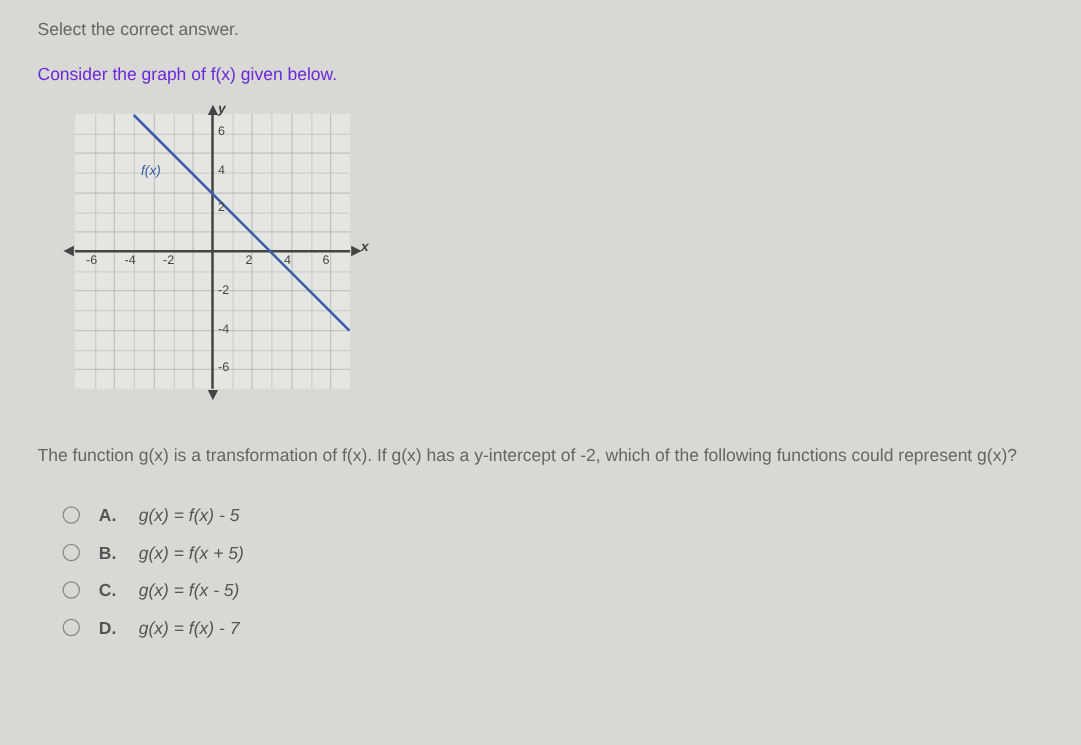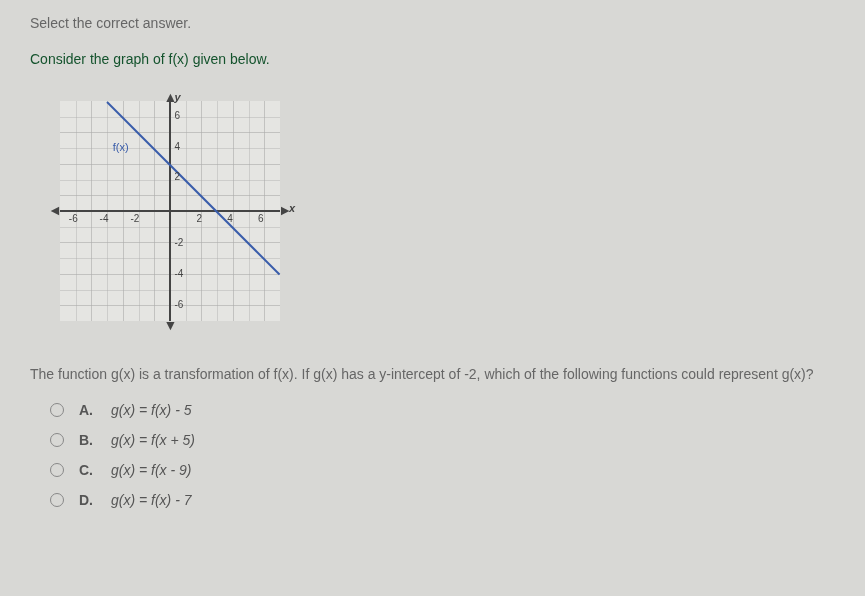--- a/index.html
+++ b/index.html
@@ -16,22 +16,22 @@
       color: #555;
       position: relative;
     }
     .instruction {
       font-size: 14px;
       margin-bottom: 20px;
       color: #666;
     }
     .question-intro {
       font-size: 14px;
-      margin-bottom: 24px;
-      color: #14532d;
+      margin-bottom: 14px;
+      color: #6d28d9;
     }
     .graph-container {
       width: 280px;
       height: 260px;
       position: relative;
       margin-bottom: 15px;
     }
     .graph-grid {
       position: absolute;
       left: 30px;
@@ -87,30 +87,31 @@
     }
     .function-line {
       position: absolute;
       height: 2px;
       background: #3a5daa;
       transform-origin: left center;
     }
     .function-label {
       position: absolute;
       font-size: 11px;
+      font-style: italic;
       color: #3a5daa;
     }
     .arrow {
       position: absolute;
       font-size: 14px;
       color: #444;
     }
     .question-text {
       font-size: 14px;
-      margin-bottom: 20px;
+      margin-bottom: 32px;
       color: #666;
     }
     .option {
       display: flex;
       align-items: center;
       margin-bottom: 14px;
       padding-left: 20px;
     }
     .radio {
       width: 14px;
@@ -210,20 +211,20 @@
 
 <div class="option">
   <div class="radio"></div>
   <span class="option-letter">B.</span>
   <span class="option-text">g(x) = f(x + 5)</span>
 </div>
 
 <div class="option">
   <div class="radio"></div>
   <span class="option-letter">C.</span>
-  <span class="option-text">g(x) = f(x - 9)</span>
+  <span class="option-text">g(x) = f(x - 5)</span>
 </div>
 
 <div class="option">
   <div class="radio"></div>
   <span class="option-letter">D.</span>
   <span class="option-text">g(x) = f(x) - 7</span>
 </div>
 
 </body></html>

